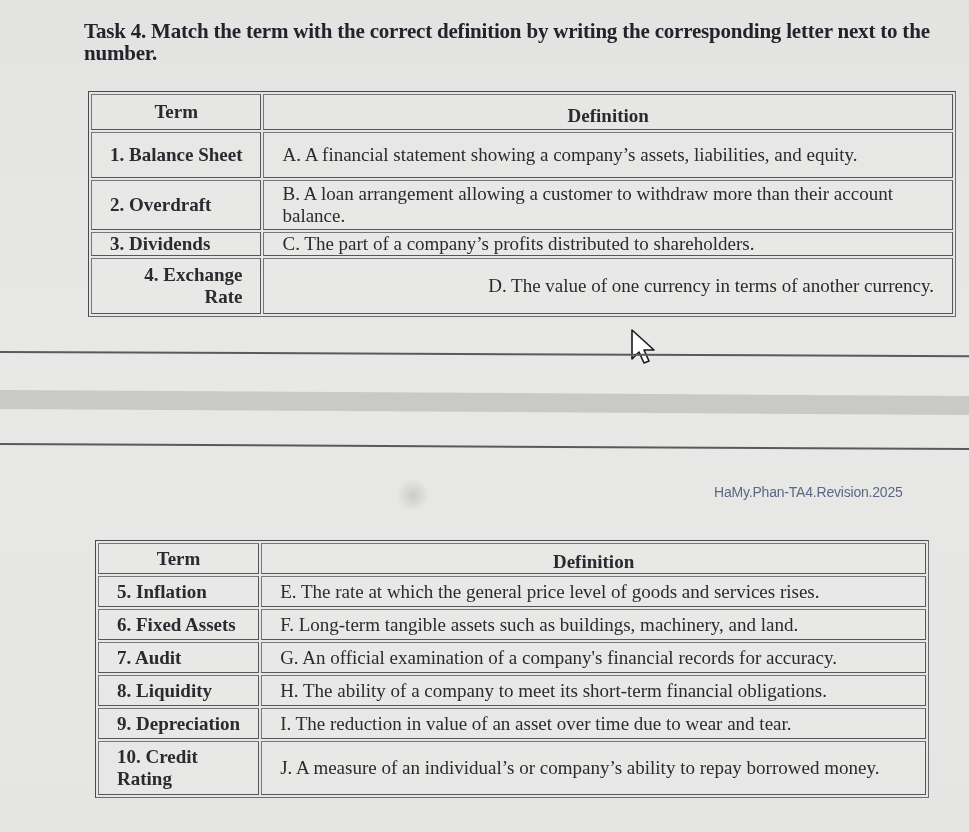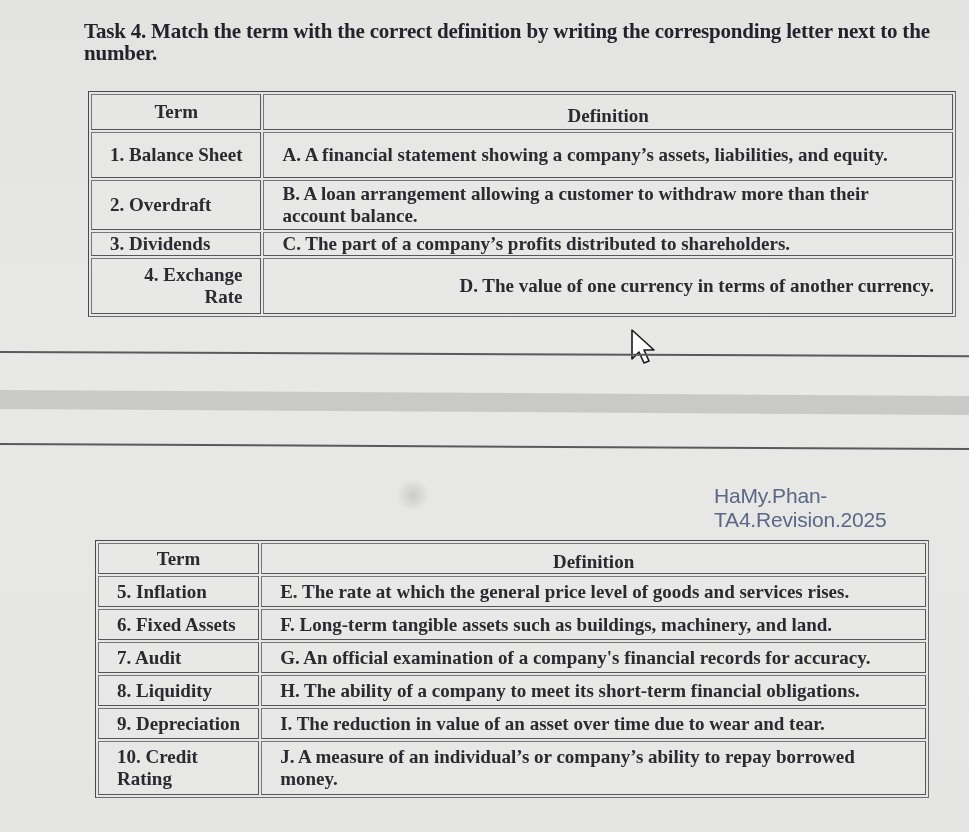--- a/index.html
+++ b/index.html
@@ -32,21 +32,21 @@
     border-top-color: #77777b;
     border-left-color: #77777b;
     padding: 0 18px;
     font-size: 19px;
     line-height: 22px;
     vertical-align: middle;
     background: rgba(255,255,255,0.08);
   }
   table.match th { font-weight: bold; text-align: center; }
   table.match td.term { font-weight: bold; white-space: nowrap; }
-  table.match td.def { font-weight: bold; }
+  table.match td.def { font-weight: normal; }
 
   #table-top { left: 88px; top: 91px; width: 868px; }
   #table-top col.c1 { width: 164px; }
   #table-top tr.h { height: 36px; }
   #table-top tr.h th.defh { vertical-align: bottom; padding-bottom: 2px; }
   #table-top tr.r1 { height: 46px; }
   #table-top tr.r2 { height: 50px; }
   #table-top tr.r3 { height: 18px; }
   #table-top tr.r4 { height: 56px; text-align: right; }
 
@@ -64,21 +64,21 @@
   #rule-1 { top: 351px; transform: rotate(0.25deg); transform-origin: left; }
   #rule-2 { top: 443px; transform: rotate(0.3deg); transform-origin: left; }
   .band {
     position: absolute; left: 0; top: 390px; width: 969px; height: 19px;
     background: #c9cac7;
     transform: rotate(0.35deg); transform-origin: left;
   }
   .watermark {
     position: absolute; left: 714px; top: 484px;
     font-family: "Liberation Sans", "DejaVu Sans", sans-serif;
-    font-size: 21px; color: #5b6785; letter-spacing: -0.2px;
+    font-size: 14px; color: #5b6785; letter-spacing: -0.2px;
   }
   .cursor {
     position: absolute; left: 630px; top: 329px; width: 30px; height: 40px;
   }
   .smudge {
     position: absolute; left: 395px; top: 480px; width: 36px; height: 30px;
     border-radius: 50%;
     background: radial-gradient(circle, rgba(150,150,150,0.35) 0%, rgba(150,150,150,0) 70%);
   }
 </style>

